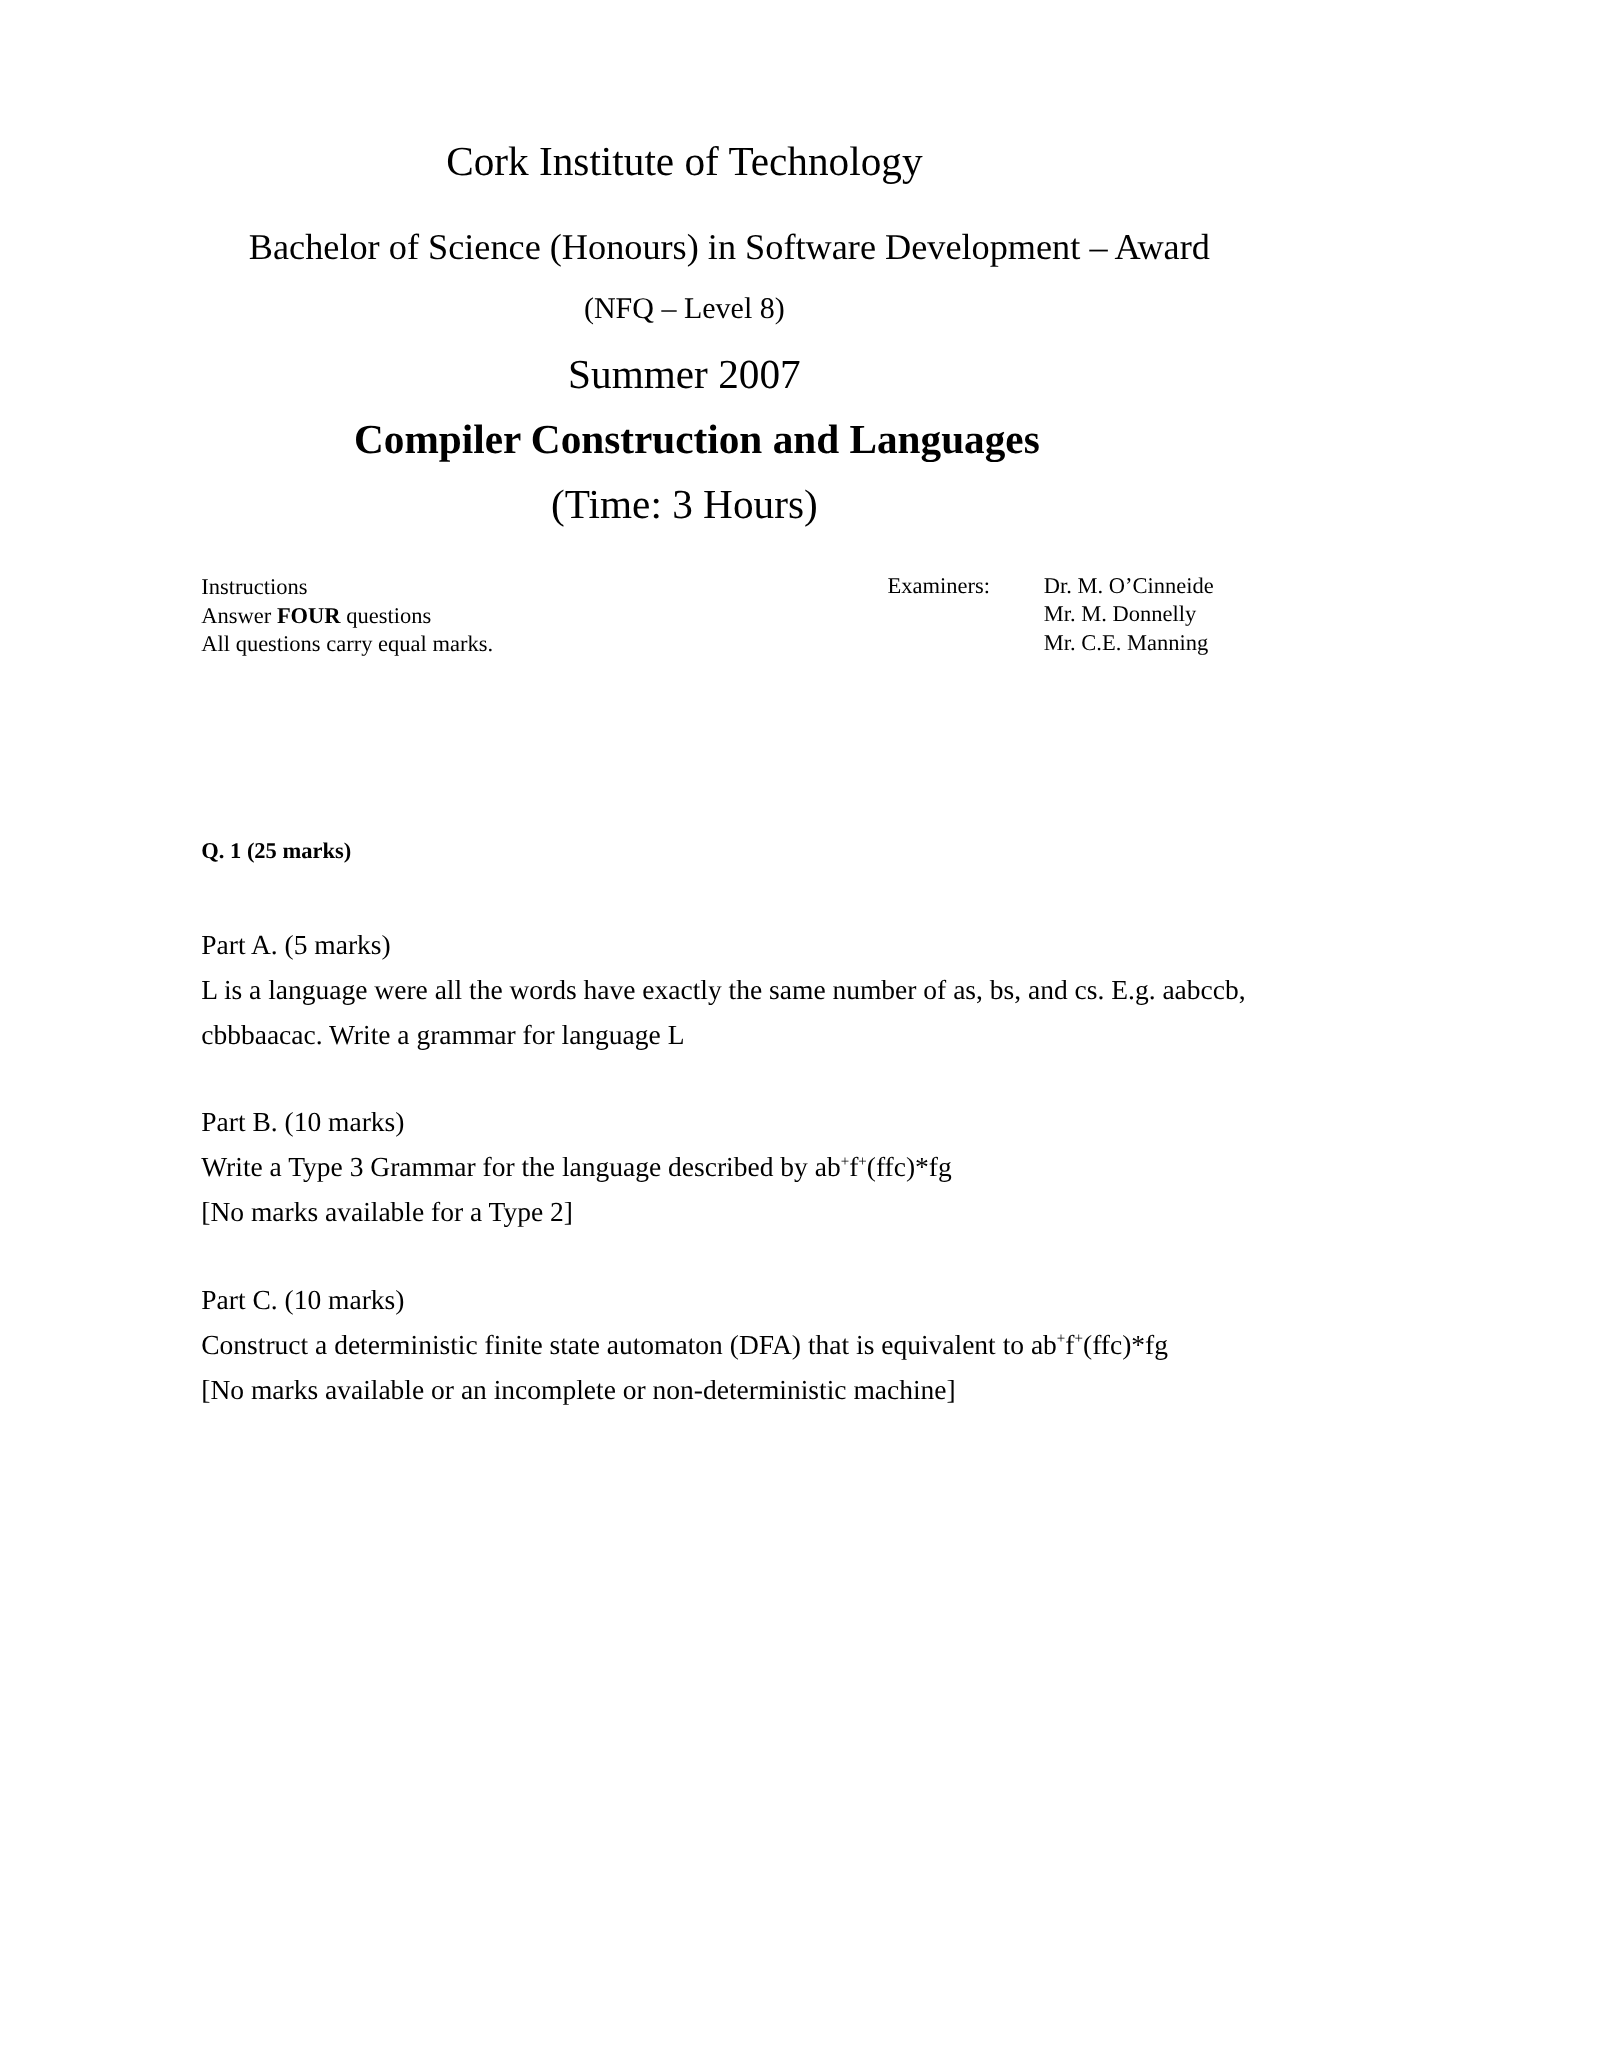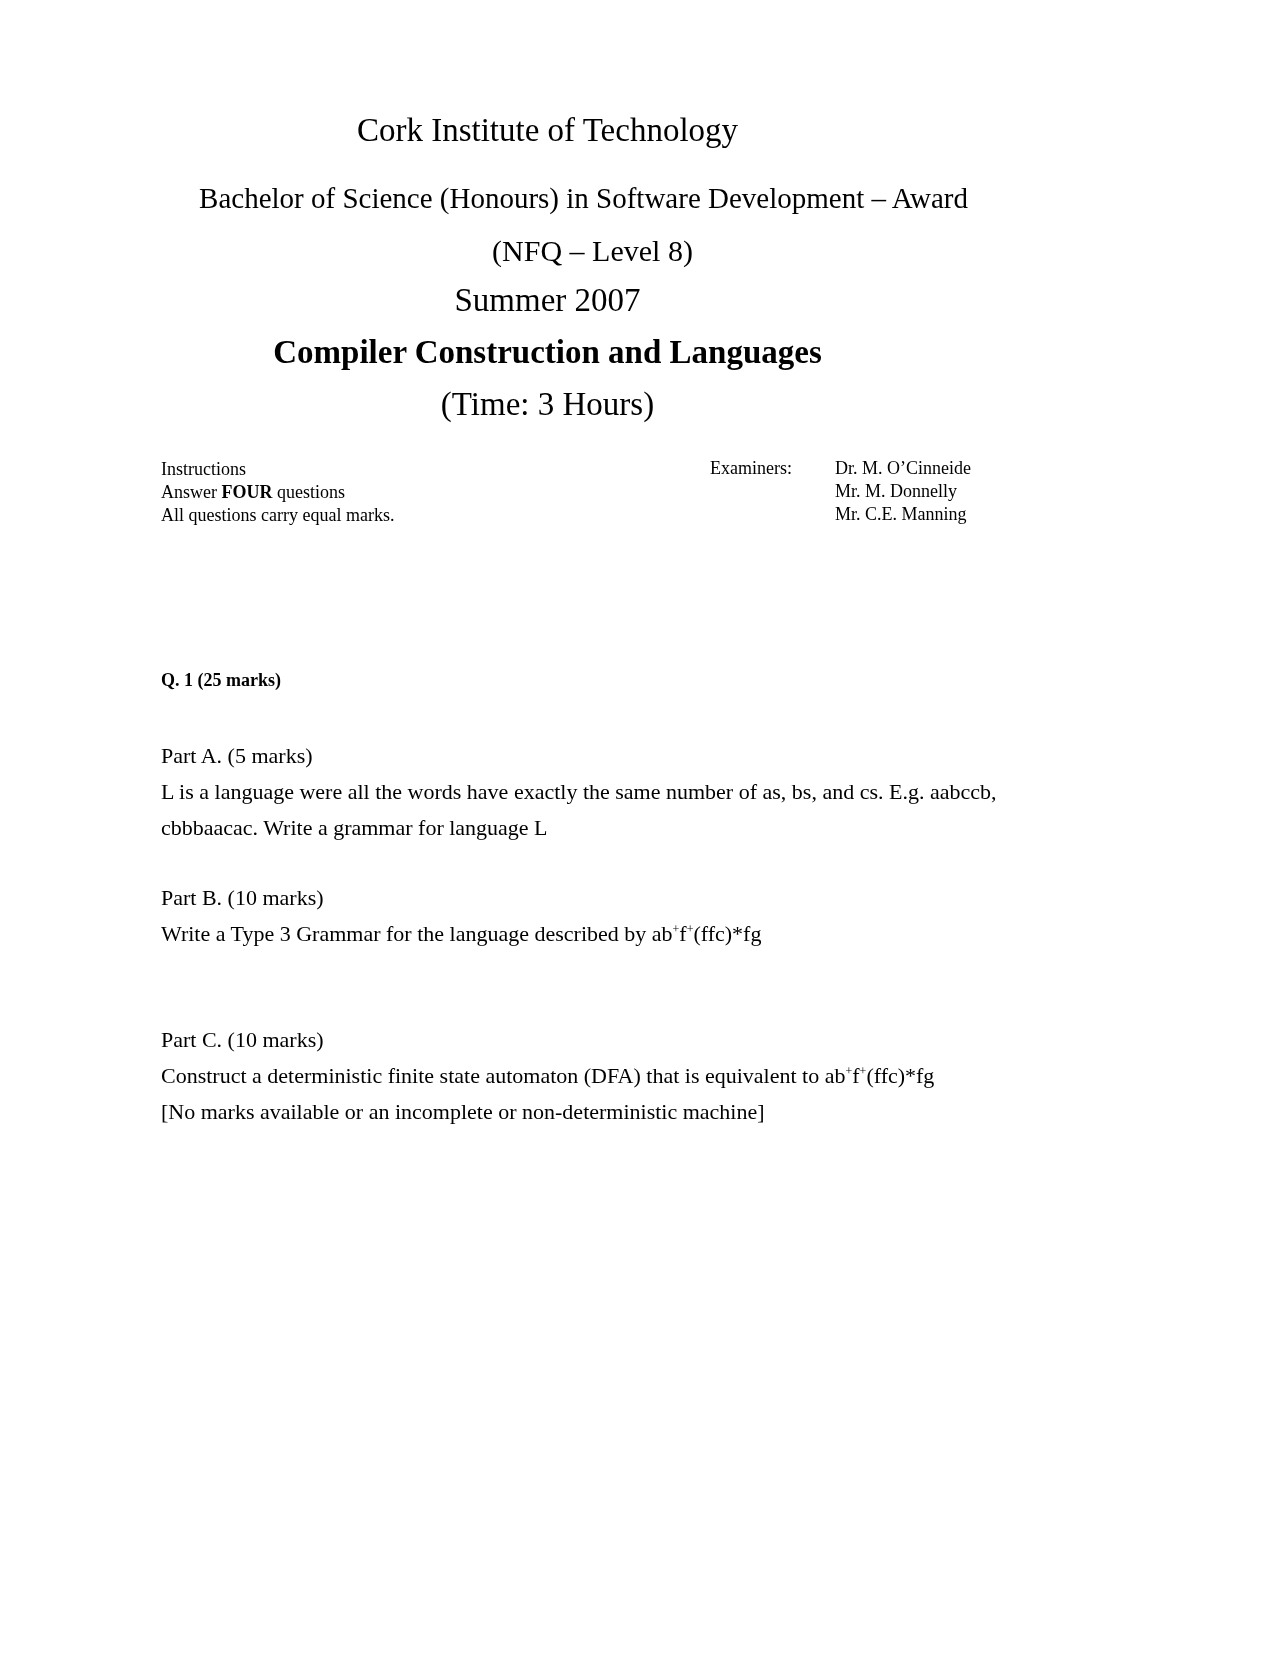--- a/index.html
+++ b/index.html
@@ -1,22 +1,22 @@
 <!DOCTYPE html>
 <html><head>
 <meta charset="utf-8">
 <style>
   html, body { margin:0; padding:0; background:#ffffff; }
   body { width:1280px; height:1656px; position:relative; font-family:"Liberation Serif","DejaVu Serif",serif; color:#000; overflow:hidden; }
   .c { position:absolute; left:0; width:1095px; text-align:center; }
   .t1 { top:112px; font-size:33px; }
   .t2 { top:182px; font-size:29px;margin-left:36px; }
-  .t3 { top:234px; font-size:30px;padding-left:45px; }
+  .t3 { top:234px; font-size:24px; }
   .t4 { top:282px; font-size:33px; }
-  .t5 { top:334px; font-size:33px; font-weight:bold; }
+  .t5 { top:334px; font-size:33px; font-weight:bold;padding-left:10px; }
   .t6 { top:386px; font-size:33px; }
   .sm { position:absolute; font-size:18px; line-height:23px; }
   .ins { left:161px; top:458px; }
   .exl { left:710px; top:457px;text-align:right; }
   .exn { left:835px; top:457px; }
   .q { position:absolute; left:161px; font-size:18px; }
   .qh { top:670px; font-weight:bold; }
   .p { position:absolute; left:161px; font-size:22px; line-height:36px; }
   sup { font-size:12px; vertical-align:super; line-height:0; }
 </style>
@@ -47,19 +47,20 @@
 
 <div class="p" style="top:738px">
   <div>Part A. (5 marks)</div>
   <div>L is a language were all the words have exactly the same number of as, bs, and cs. E.g. aabccb,</div>
   <div>cbbbaacac. Write a grammar for language L</div>
 </div>
 
 <div class="p" style="top:880px">
   <div>Part B. (10 marks)</div>
   <div><span>Write a Type 3 Grammar for the language described by ab</span><sup>+</sup><span>f</span><sup>+</sup><span>(ffc)*fg</span></div>
+  <div>[No marks available for a Type 2]</div>
 </div>
 
 <div class="p" style="top:1022px">
   <div>Part C. (10 marks)</div>
   <div><span>Construct a deterministic finite state automaton (DFA) that is equivalent to ab</span><sup>+</sup><span>f</span><sup>+</sup><span>(ffc)*fg</span></div>
   <div>[No marks available or an incomplete or non-deterministic machine]</div>
 </div>
 
 </body></html>

